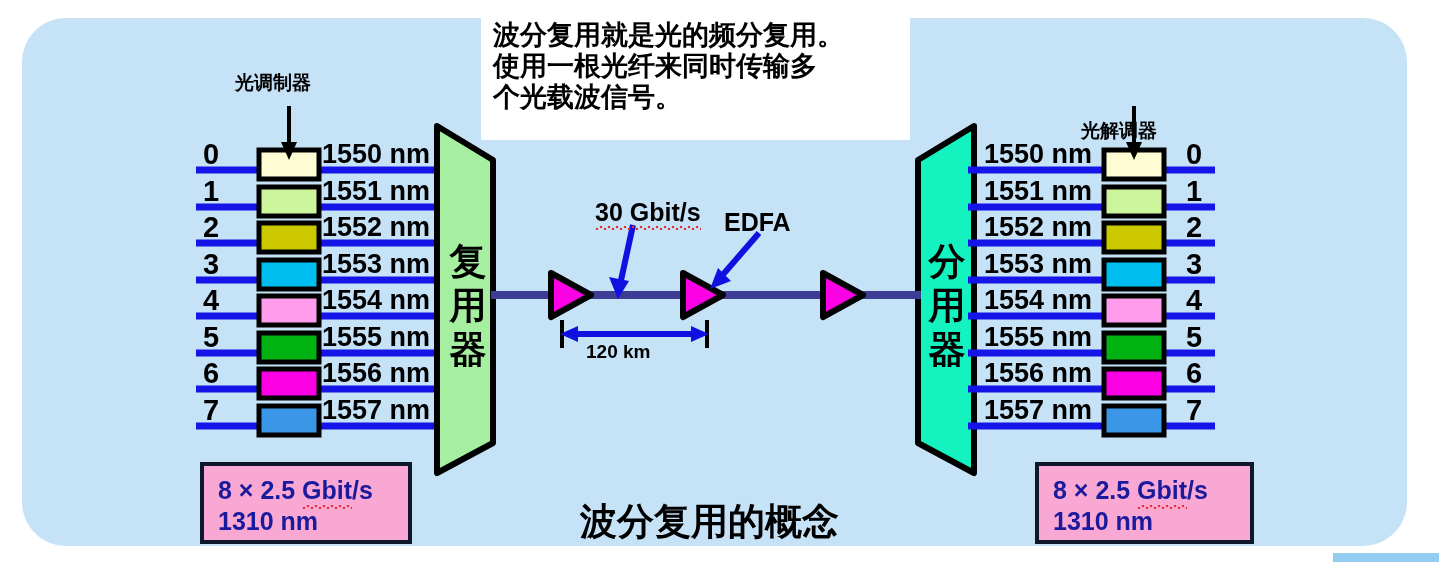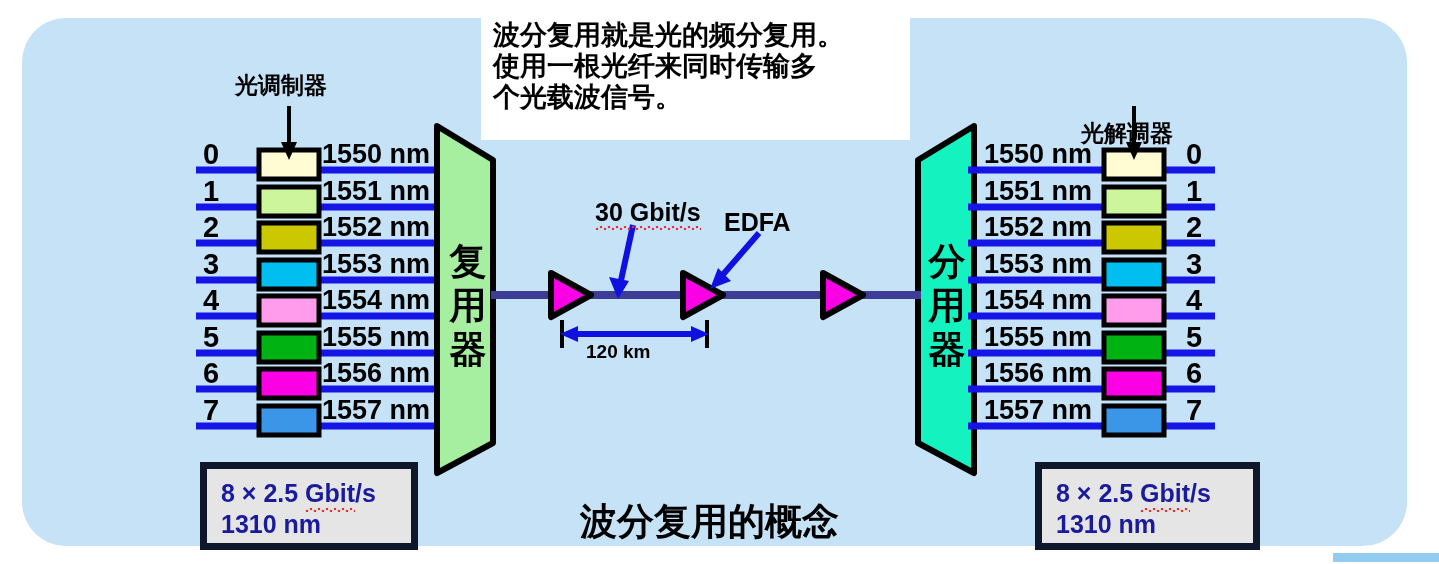--- a/index.html
+++ b/index.html
@@ -11,31 +11,31 @@
   .panel{position:absolute;left:22px;top:18px;width:1385px;height:528px;
          background:#c6e2f7;border-radius:44px;}
 
   .bottombar{position:absolute;left:1333px;top:553px;width:106px;height:9px;
              background:#92cdf0;}
 
   svg.layer{position:absolute;left:0;top:0;width:1439px;height:564px;overflow:visible;}
 
   .lbl{position:absolute;white-space:nowrap;font-weight:bold;color:#000;}
 
-  .cnlabel{font-size:23px;letter-spacing:0px;text-align:right;}
+  .cnlabel{font-size:19px;letter-spacing:0px;text-align:right;}
   .chnum{font-size:29px;font-weight:bold;}
   .wav{font-size:27px;font-weight:bold;}
 
   .muxtext{position:absolute;font-weight:bold;font-size:37px;color:#000;
            width:44px;text-align:center;line-height:44px;letter-spacing:0;}
 
   .callout{position:absolute;background:#ffffff;padding:6px 10px 8px 12px;}
   .callout div{font-weight:bold;font-size:27px;line-height:31px;color:#000;white-space:nowrap;}
 
-  .ratebox{position:absolute;background:#e5e5e5;border:7px solid #0f172a;}
+  .ratebox{position:absolute;background:#f9a8d4;border:4px solid #0f172a;}
   .ratebox div{font-weight:bold;font-size:25px;line-height:31px;color:#1a1a9c;white-space:nowrap;}
 
   .title{position:absolute;font-weight:bold;font-size:37px;color:#000000;white-space:nowrap;}
 
   .annot{position:absolute;font-weight:bold;font-size:25px;color:#000;white-space:nowrap;}
 
   .sq{position:relative;display:inline-block;}
   .sq::after{content:"";position:absolute;left:0;right:0;bottom:-3px;height:4px;
      background-image:
        radial-gradient(circle at 2px 3px, #e03030 1.4px, transparent 1.6px),

